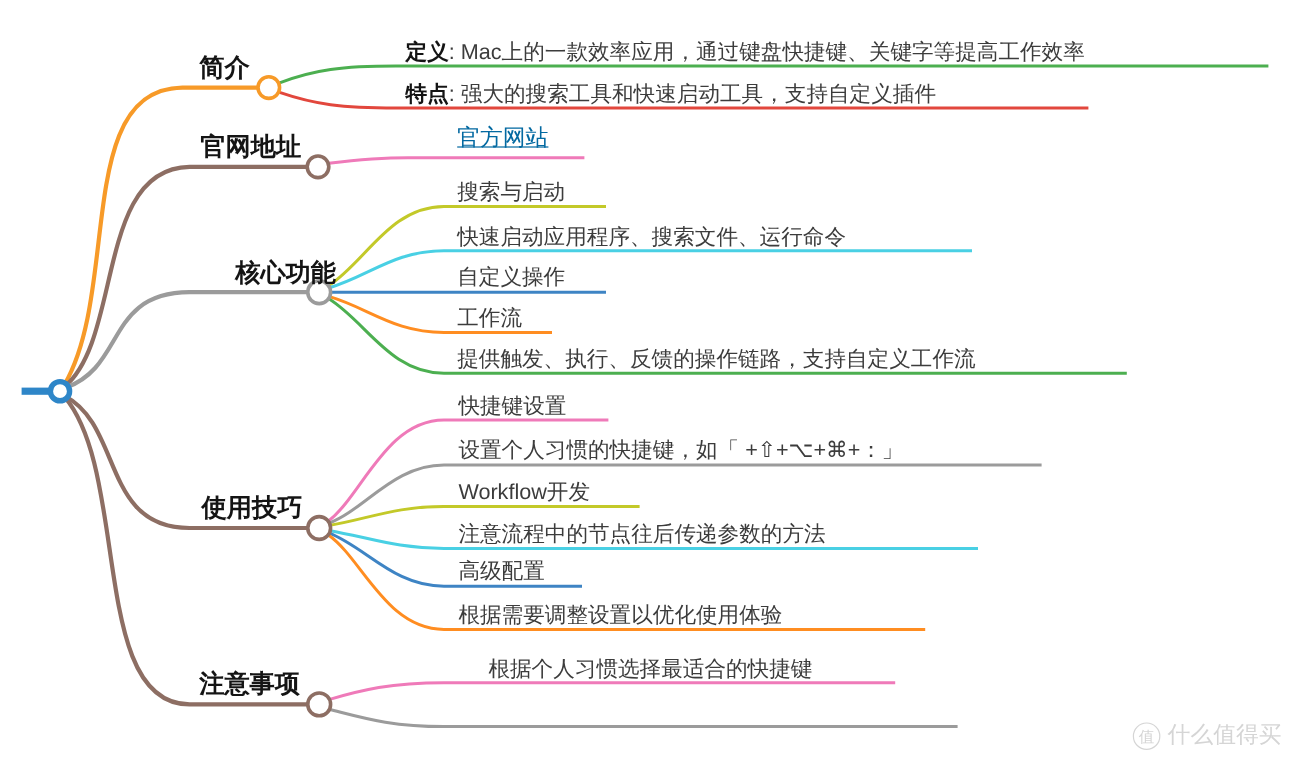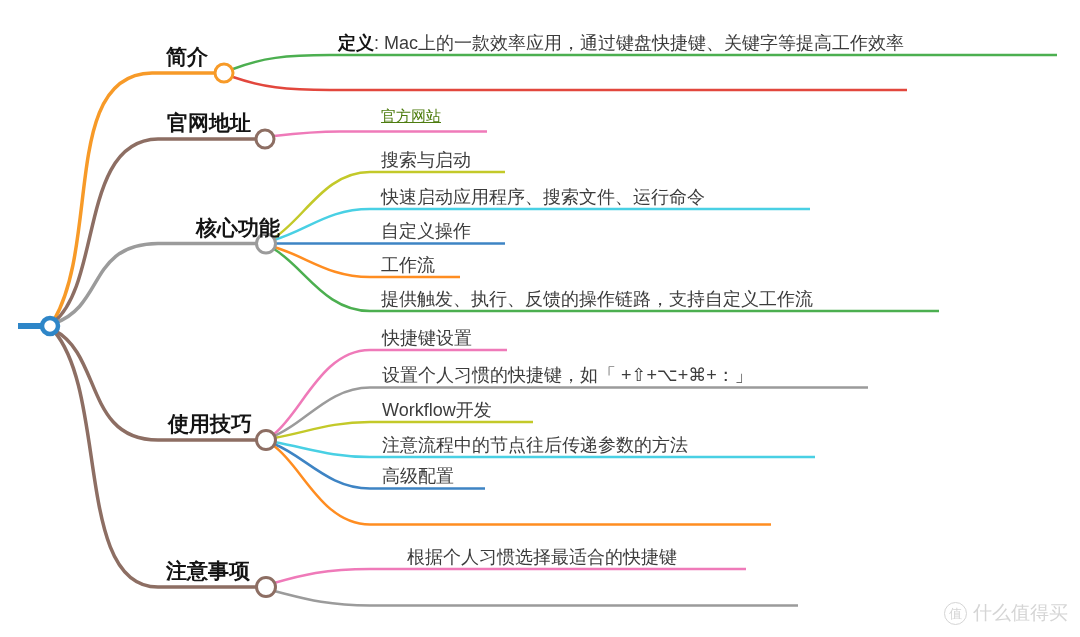--- a/index.html
+++ b/index.html
@@ -12,21 +12,21 @@
   svg.links{position:absolute;left:0;top:0;}
   .label{position:absolute;white-space:nowrap;}
   .parent-label{
     font-size:21px;font-weight:700;color:#141414;line-height:26px;
   }
   .child-label{
     font-size:18px;color:#3c3c3c;line-height:24px;
   }
   .child-label b{color:#141414;font-weight:700;}
   .link-label{
-    font-size:15px;line-height:24px;color:#4d7c0f;
+    font-size:19px;line-height:24px;color:#0369a1;
     text-decoration:underline;cursor:pointer;
   }
   .watermark{
     position:absolute;left:944px;top:601px;
     color:#d5d5d5;font-size:19px;line-height:24px;
     display:flex;align-items:center;gap:6px;
   }
   .wm-circle{
     display:inline-flex;align-items:center;justify-content:center;
     width:21px;height:21px;border:1.5px solid #d5d5d5;border-radius:50%;
@@ -79,34 +79,38 @@
 
   <div class="label parent-label" style="left:166px;top:44px;">简介</div>
   <div class="label parent-label" style="left:167px;top:110px;">官网地址</div>
   <div class="label parent-label" style="left:168px;top:215px;margin-left:28px;">核心功能</div>
   <div class="label parent-label" style="left:168px;top:411px;">使用技巧</div>
   <div class="label parent-label" style="left:166px;top:558px;">注意事项</div>
 
   <div class="label child-label" style="left:338px;top:31px;">
     <b>定义</b><span>: Mac上的一款效率应用，通过键盘快捷键、关键字等提高工作效率</span>
   </div>
+  <div class="label child-label" style="left:338px;top:66px;">
+    <b>特点</b><span>: 强大的搜索工具和快速启动工具，支持自定义插件</span>
+  </div>
 
   <a class="label link-label" style="left:381px;top:104px;">官方网站</a>
 
   <div class="label child-label" style="left:381px;top:148px;">搜索与启动</div>
   <div class="label child-label" style="left:381px;top:185px;">快速启动应用程序、搜索文件、运行命令</div>
   <div class="label child-label" style="left:381px;top:219px;">自定义操作</div>
   <div class="label child-label" style="left:381px;top:253px;">工作流</div>
   <div class="label child-label" style="left:381px;top:287px;">提供触发、执行、反馈的操作链路，支持自定义工作流</div>
 
   <div class="label child-label" style="left:382px;top:326px;">快捷键设置</div>
   <div class="label child-label" style="left:382px;top:363px;">设置个人习惯的快捷键，如「 +⇧+⌥+⌘+：」</div>
   <div class="label child-label" style="left:382px;top:433px;">注意流程中的节点往后传递参数的方法</div>
   <div class="label child-label" style="left:382px;top:398px;">Workflow开发</div>
   <div class="label child-label" style="left:382px;top:464px;">高级配置</div>
+  <div class="label child-label" style="left:382px;top:500px;">根据需要调整设置以优化使用体验</div>
 
   <div class="label child-label" style="left:382px;top:545px;margin-left:25px;">根据个人习惯选择最适合的快捷键</div>
 
   <div class="watermark">
     <span class="wm-circle">值</span>
     <span>什么值得买</span>
   </div>
 
 </div>
 

